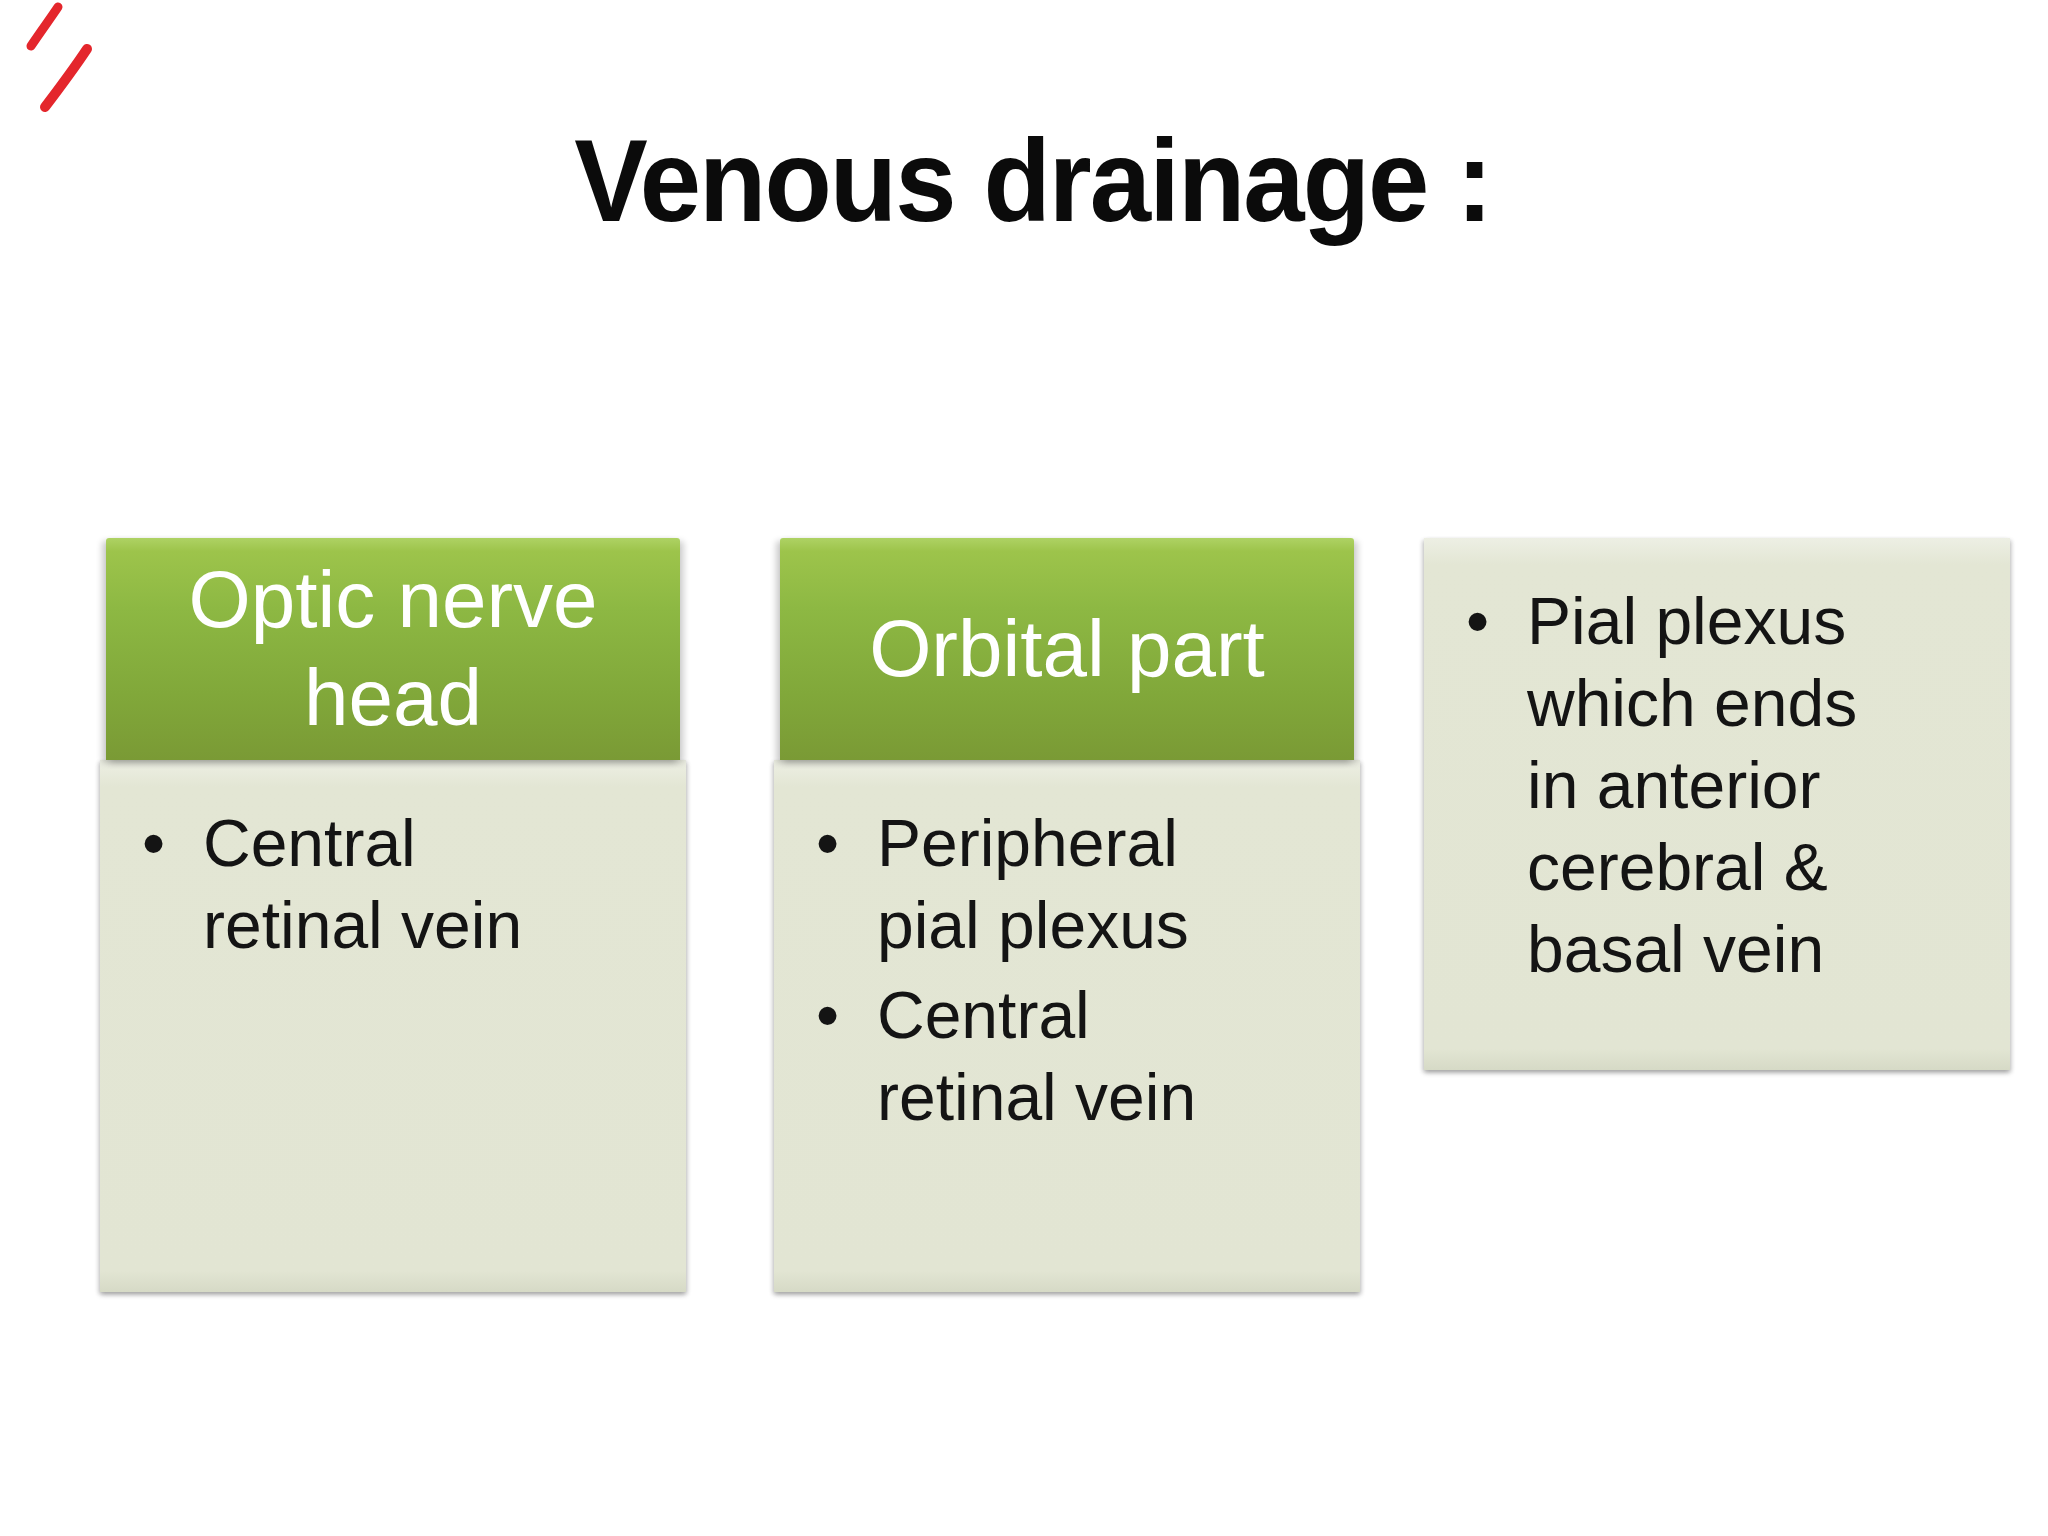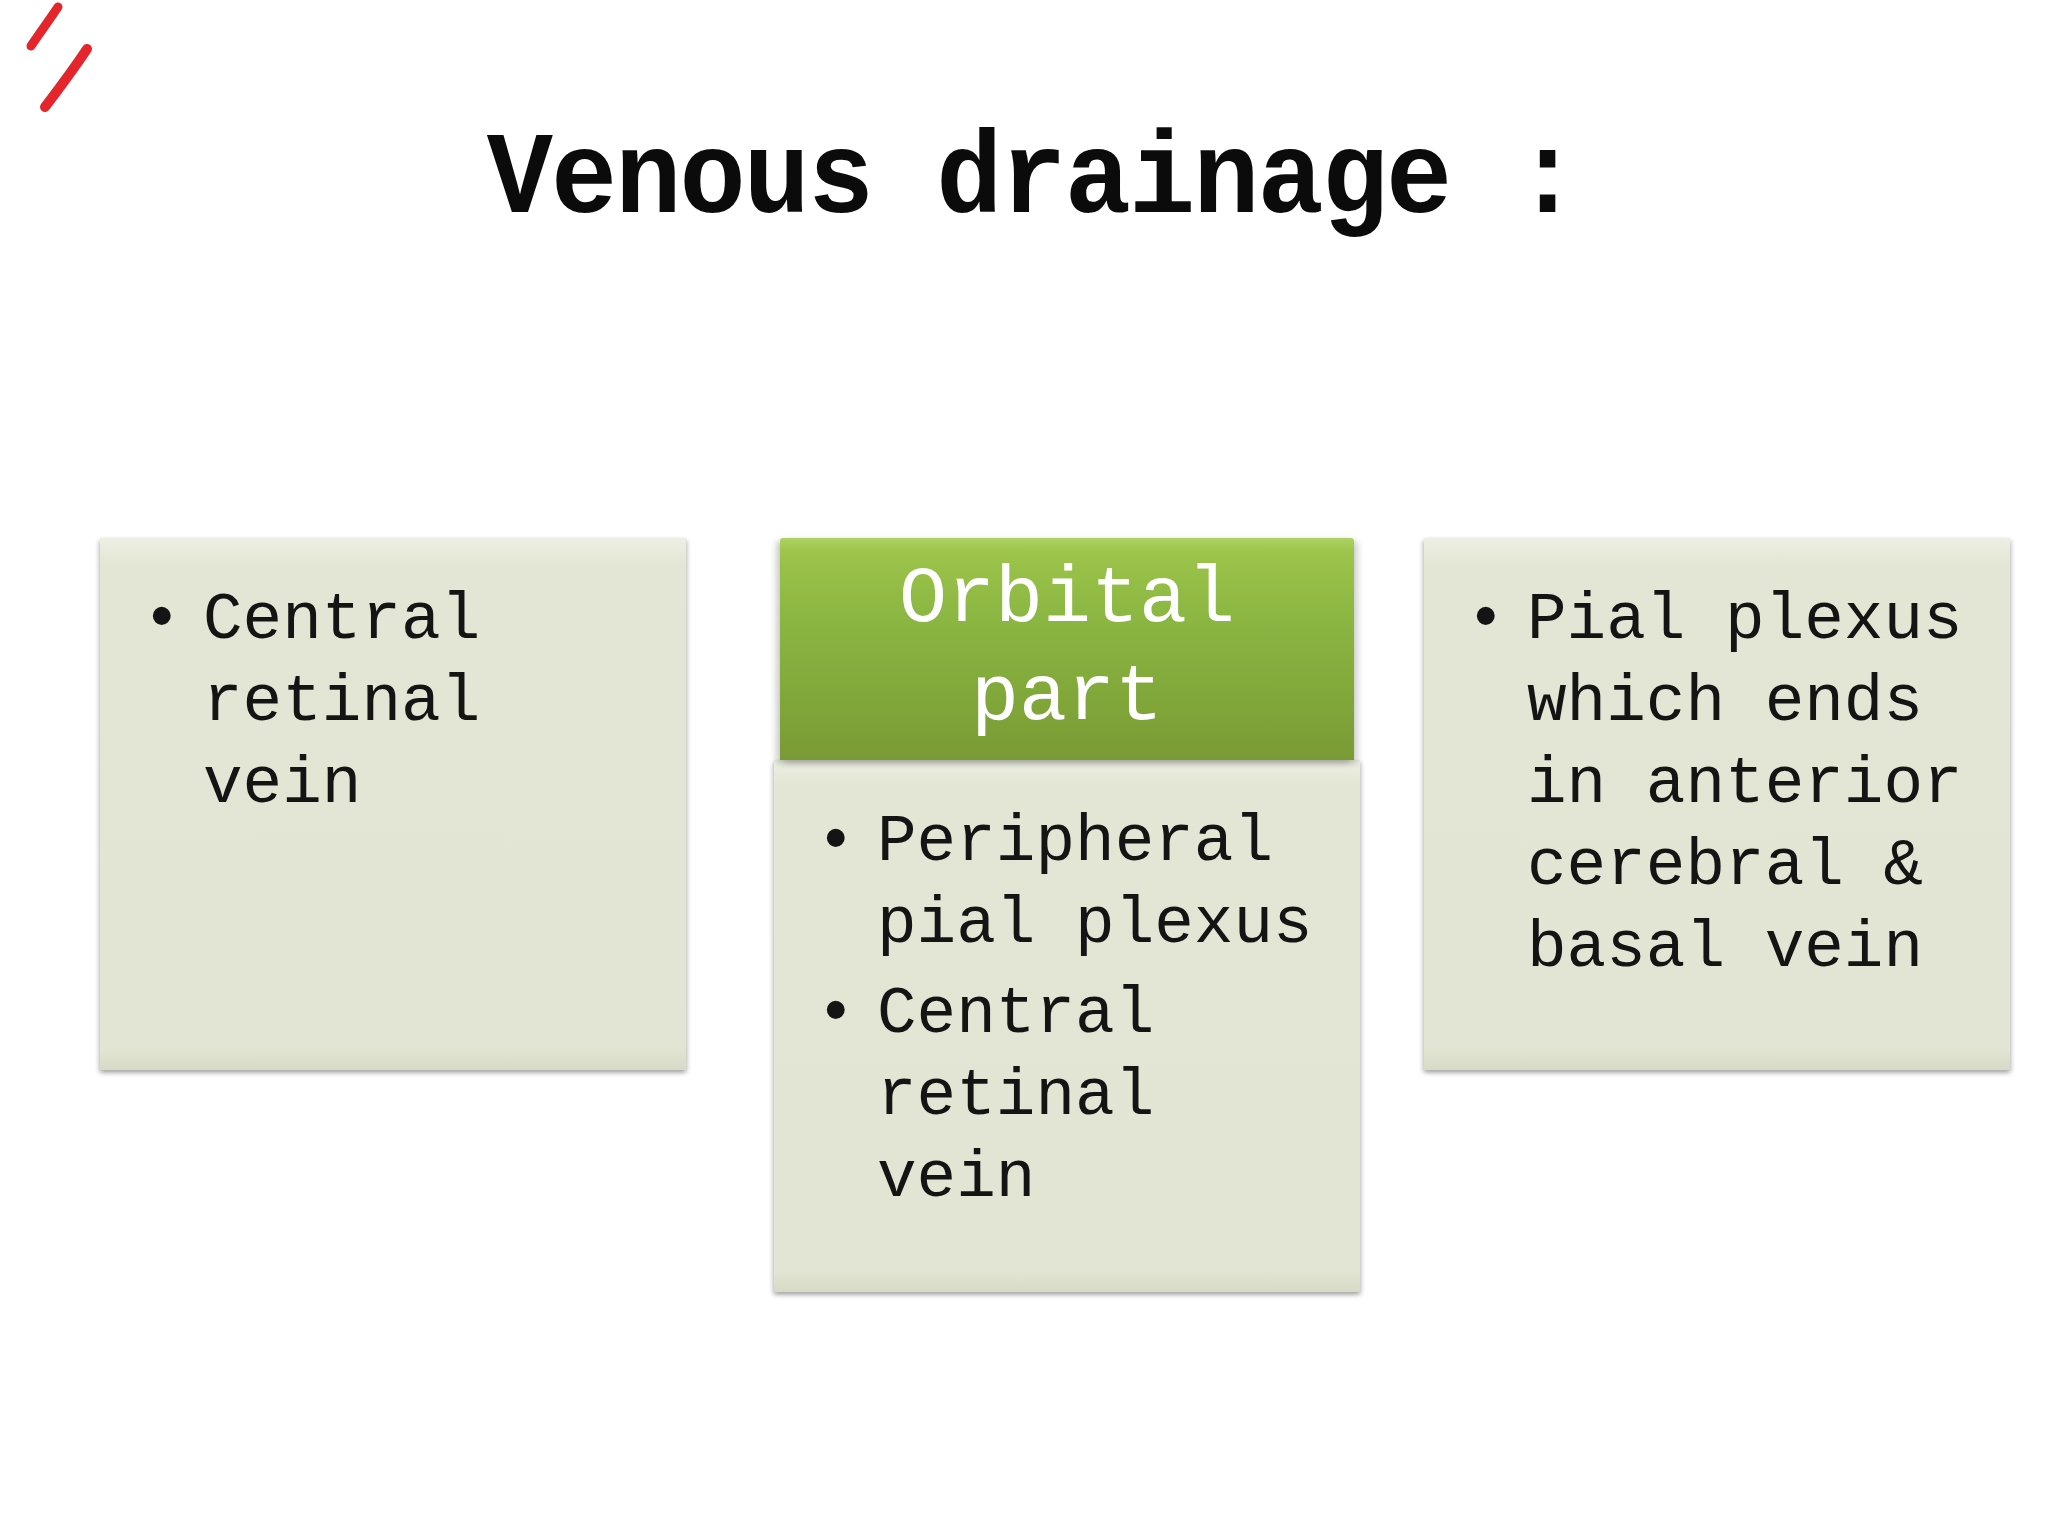--- a/index.html
+++ b/index.html
@@ -6,21 +6,21 @@
     margin: 0;
     padding: 0;
     background: #ffffff;
   }
   .slide {
     position: relative;
     width: 2048px;
     height: 1536px;
     background: var(--page-background, #ffffff);
     overflow: hidden;
-    font-family: Liberation Mono, monospace;
+    font-family: Liberation Sans, sans-serif;
   }
 
   
   .pen-marks {
     position: absolute;
     left: 0;
     top: 0;
     width: 140px;
     height: 140px;
   }
@@ -133,20 +133,24 @@
   <svg class="pen-marks" viewBox="0 0 140 140" aria-hidden="true">
     <path d="M58 7 C 50 19, 41 31, 31 46" stroke-width="9"></path>
     <path d="M87 49 C 77 64, 61 86, 45 107" stroke-width="10"></path>
   </svg>
 
   <div class="title-wrap">
     <h1 class="title">Venous drainage :</h1>
   </div>
 
   <section class="column col-1">
+    <header class="box-header">
+      <span class="header-text">Optic nerve
+head</span>
+    </header>
     <div class="box-body">
       <ul class="bullets">
         <li>
           <span class="dot">•</span>
           <span class="li-text">Central
 retinal vein</span>
         </li>
       </ul>
     </div>
   </section>

